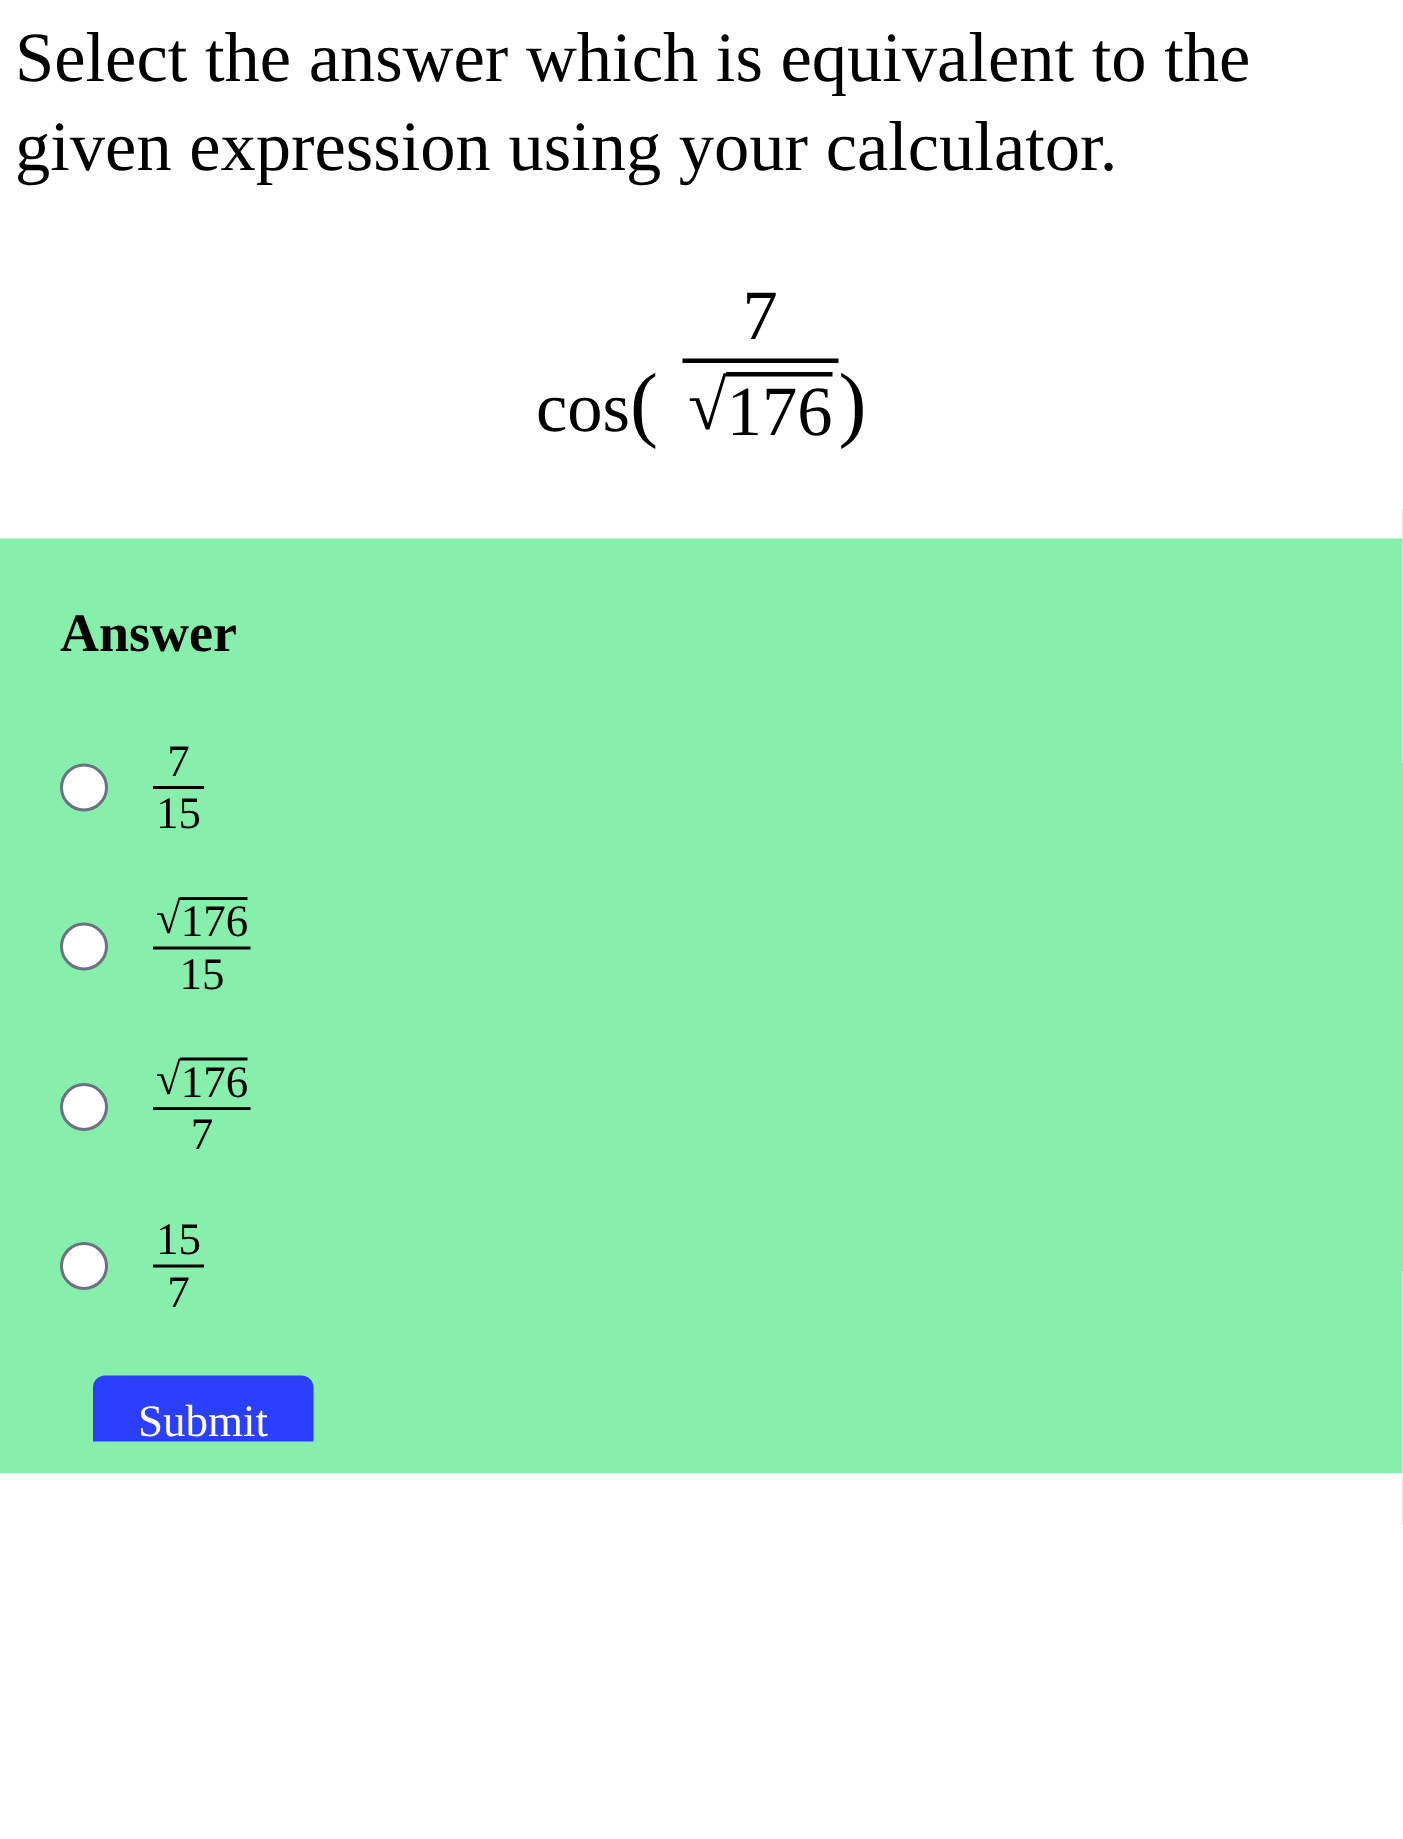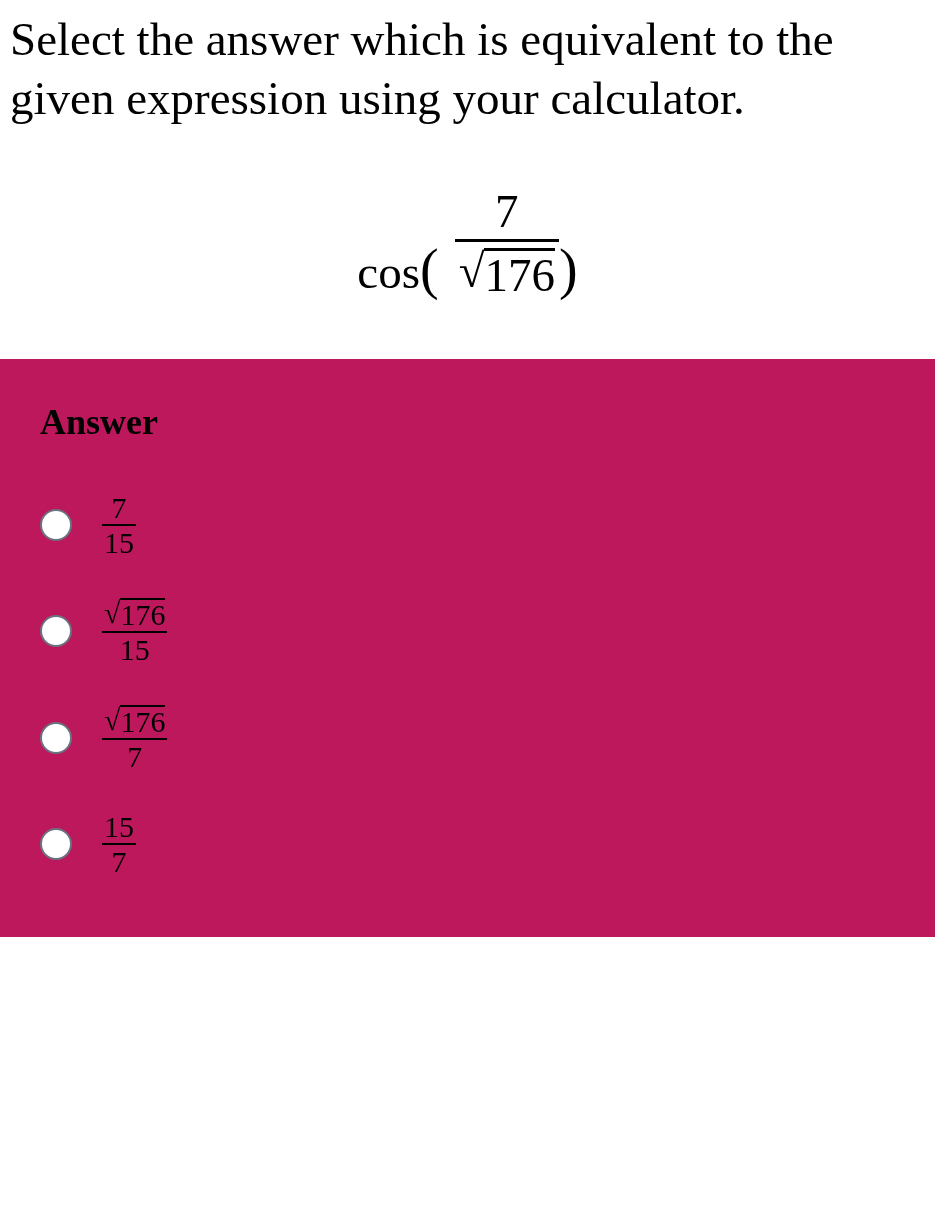--- a/index.html
+++ b/index.html
@@ -30,21 +30,21 @@
     .frac .num { border-bottom: 2px solid #000; padding: 0 6px 2px 6px; }
     .frac .den { padding: 4px 6px 0 6px; }
     .big-frac .num { font-size: 47px; padding: 0 4px 4px 4px; border-bottom: 3px solid #000;}
     .big-frac .den { font-size: 47px; padding: 6px 4px 0 4px; }
     .sqrt { display: inline-flex; align-items: flex-start; }
     .sqrt .surd { font-size: 1em; line-height: 1; position: relative; }
     .sqrt .vinculum { border-top: 3px solid #000; line-height: 1; padding-top: 1px; }
     .small-sqrt .vinculum { border-top: 2px solid #000; padding-top: 0px; }
     
     .answer-section {
-      background: #be185d;
+      background: #86efac;
       padding: 42px 40px 20px 40px;
     }
     .answer-heading {
       font-size: 36px;
       font-weight: bold;
       margin-bottom: 50px;
     }
     .options { }
     .option-row {
       display: flex;
@@ -155,13 +155,14 @@
       <span class="option-math">
         <span class="frac">
           <span class="num">15</span>
           <span class="den">7</span>
         </span>
       </span>
     </label>
 
   </div>
 
+  <button class="submit-btn">Submit</button>
 </div>
 
 </body></html>

